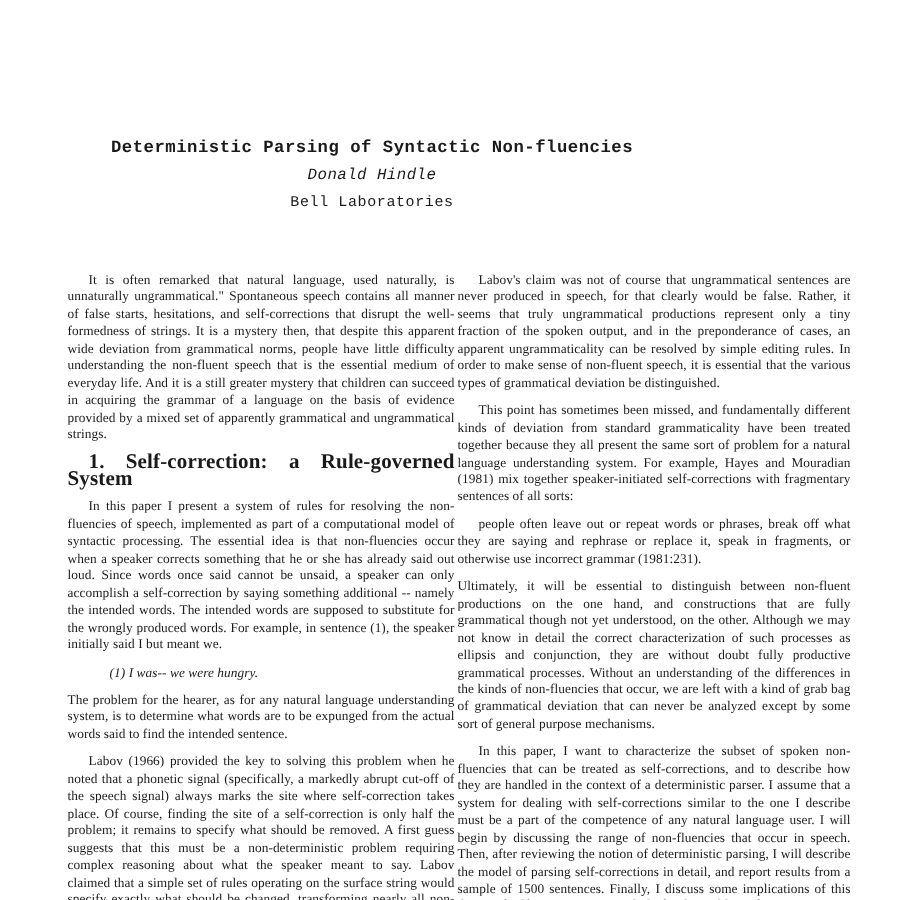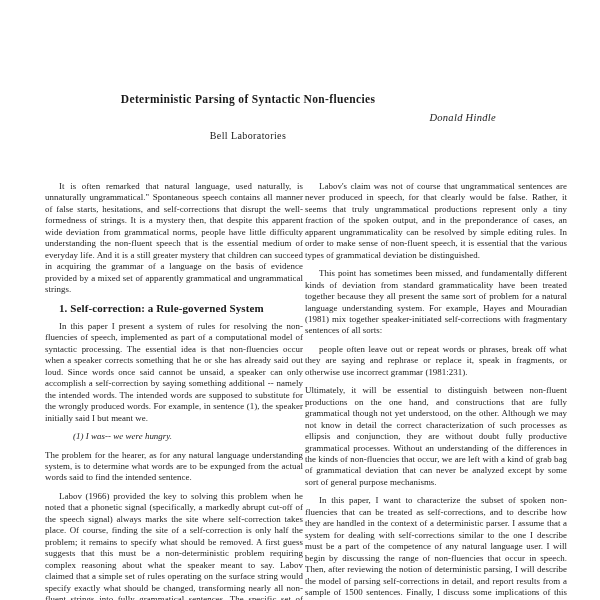--- a/index.html
+++ b/index.html
@@ -1,34 +1,34 @@
 <!DOCTYPE html>
 <html><head>
 <meta charset="utf-8">
 <style>
   html, body { margin: 0; padding: 0; background: #ffffff; }
   body {
     width: 600px; height: 600px; overflow: hidden; position: relative;
     font-family: "Liberation Serif", "DejaVu Serif", serif;
     color: #1a1a1a;
   }
-  .header { position: absolute; left: 0; top: 92px; width: 496px; text-align: center; }
+  .header { position: absolute; left: 0; top: 92px; width: 496px; text-align: center; font-family: Liberation Mono, monospace; }
   .title { font-weight: bold; font-size: 11.5px; letter-spacing: 0.35px; margin: 0; line-height: 14px; }
-  .author { font-style: italic; font-size: 10.5px; margin: 5px 0 0 0; line-height: 13px; letter-spacing: 0.3px; text-align: right; }
+  .author { font-style: italic; font-size: 10.5px; margin: 5px 0 0 0; line-height: 13px; letter-spacing: 0.3px; }
   .affil { font-size: 10px; margin: 6px 0 0 0; line-height: 11.5px; letter-spacing: 0.4px; text-align: center; }
   .col {
     position: absolute; top: 181px; width: 258px;
     font-size: 8.9px; line-height: 11.45px; text-align: justify;
     letter-spacing: 0.05px;
   }
   .col.left { left: 45px; }
   .col.right { left: 305px; width: 262px; }
   .col p { margin: 0 0 7px 0; text-indent: 14px; }
   .col p.noindent { text-indent: 0; }
-  .section-head { margin: 6px 0 7px 0; text-indent: 0; font-weight: bold; font-size: 11px; letter-spacing: 0.1px; }
+  .section-head { margin: 6px 0 7px 0; text-indent: 0; font-weight: bold; font-size: 14px; letter-spacing: 0.1px; }
   .example { margin: 0 0 7px 0; padding-left: 14px; text-indent: 0; font-style: italic; }
   .quote { margin: 0 0 7px 14px; text-indent: 0; }
 </style>
 </head>
 <body>
 
 <div class="header">
   <p class="title">Deterministic Parsing of Syntactic Non-fluencies</p>
   <p class="author">Donald Hindle</p>
   <p class="affil">Bell Laboratories</p>

